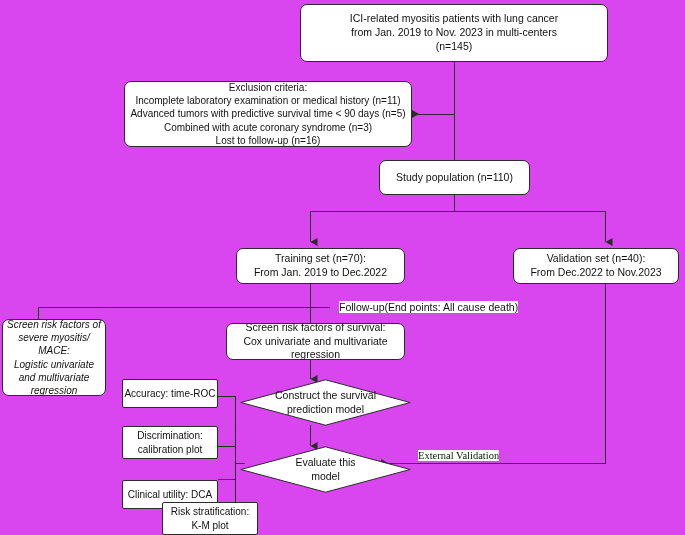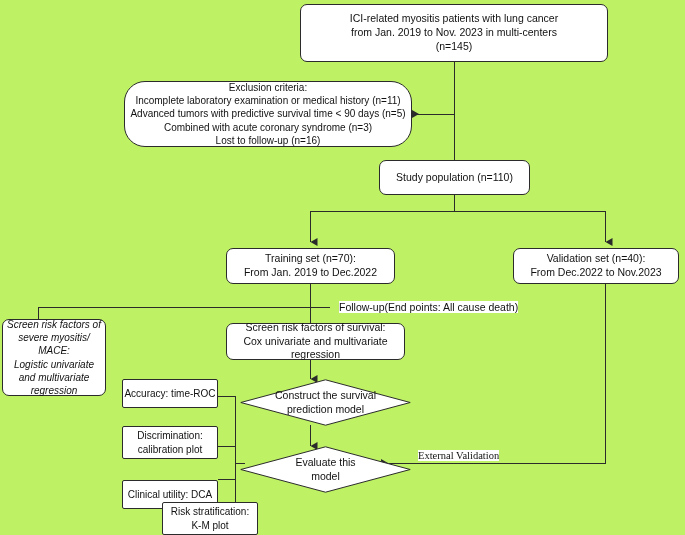--- a/index.html
+++ b/index.html
@@ -4,21 +4,21 @@
 <style>
   html,body{margin:0;padding:0;background:#ffffff;}
   body{
     font-family:"Liberation Sans", sans-serif;
     -webkit-font-smoothing:antialiased;
   }
   #canvas{
     position:relative;
     width:685px;
     height:535px;
-    background:#bef264;
+    background:#d946ef;
     overflow:hidden;
   }
   svg#wires{
     position:absolute;
     left:0; top:0;
     width:685px; height:535px;
     pointer-events:none;
   }
   .node{
     position:absolute;
@@ -110,33 +110,33 @@
       <line x1="605.5" y1="463" x2="381" y2="463" marker-end="url(#arrL)"></line>
     </g>
   </svg>
 
   <div class="node round f11" style="left:300px; top:4px; width:308px; height:58px;">
     <span>ICI-related myositis patients with lung cancer
 from Jan. 2019 to Nov. 2023 in multi-centers
 (n=145)</span>
   </div>
 
-  <div class="node round f10" style="left:124px; top:81px; width:288px; height:66px;border-radius:21px;">
+  <div class="node round f10" style="left:124px; top:81px; width:288px; height:66px;">
     <span>Exclusion criteria:
 Incomplete laboratory examination or medical history (n=11)
 Advanced tumors with predictive survival time  &lt; 90 days (n=5)
 Combined with acute coronary syndrome (n=3)
 Lost to follow-up (n=16)</span>
   </div>
 
   <div class="node round f11" style="left:379px; top:160px; width:151px; height:35px;">
     <span>Study population (n=110)</span>
   </div>
 
-  <div class="node round f11" style="left:226px; top:248px; width:169px; height:36px;">
+  <div class="node round f11" style="left:236px; top:248px; width:169px; height:36px;">
     <span>Training set (n=70):
 From Jan. 2019 to Dec.2022</span>
   </div>
 
   <div class="node round f11" style="left:513px; top:248px; width:166px; height:36px;">
     <span>Validation set (n=40):
 From Dec.2022 to Nov.2023</span>
   </div>
 
   <div class="node round f10" style="left:2px; top:319px; width:104px; height:77px;font-style:italic;">

